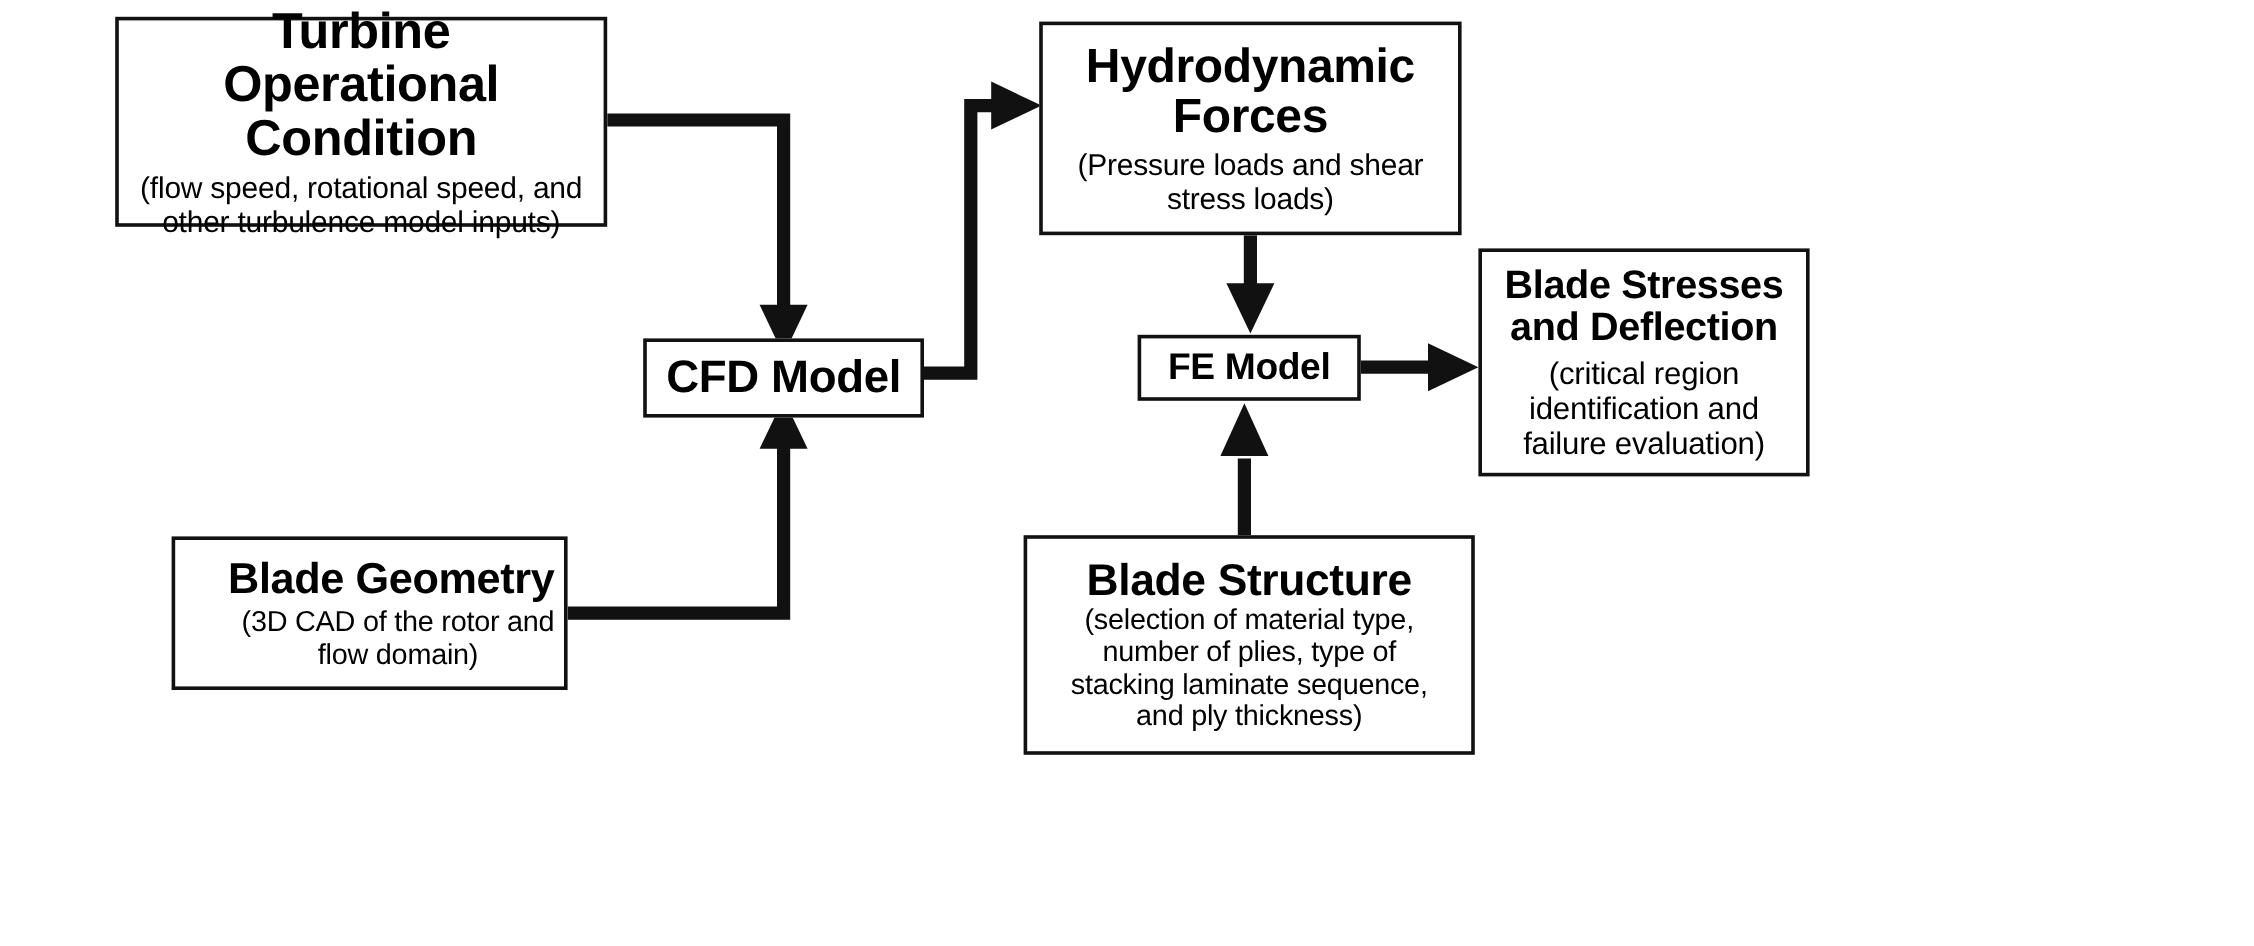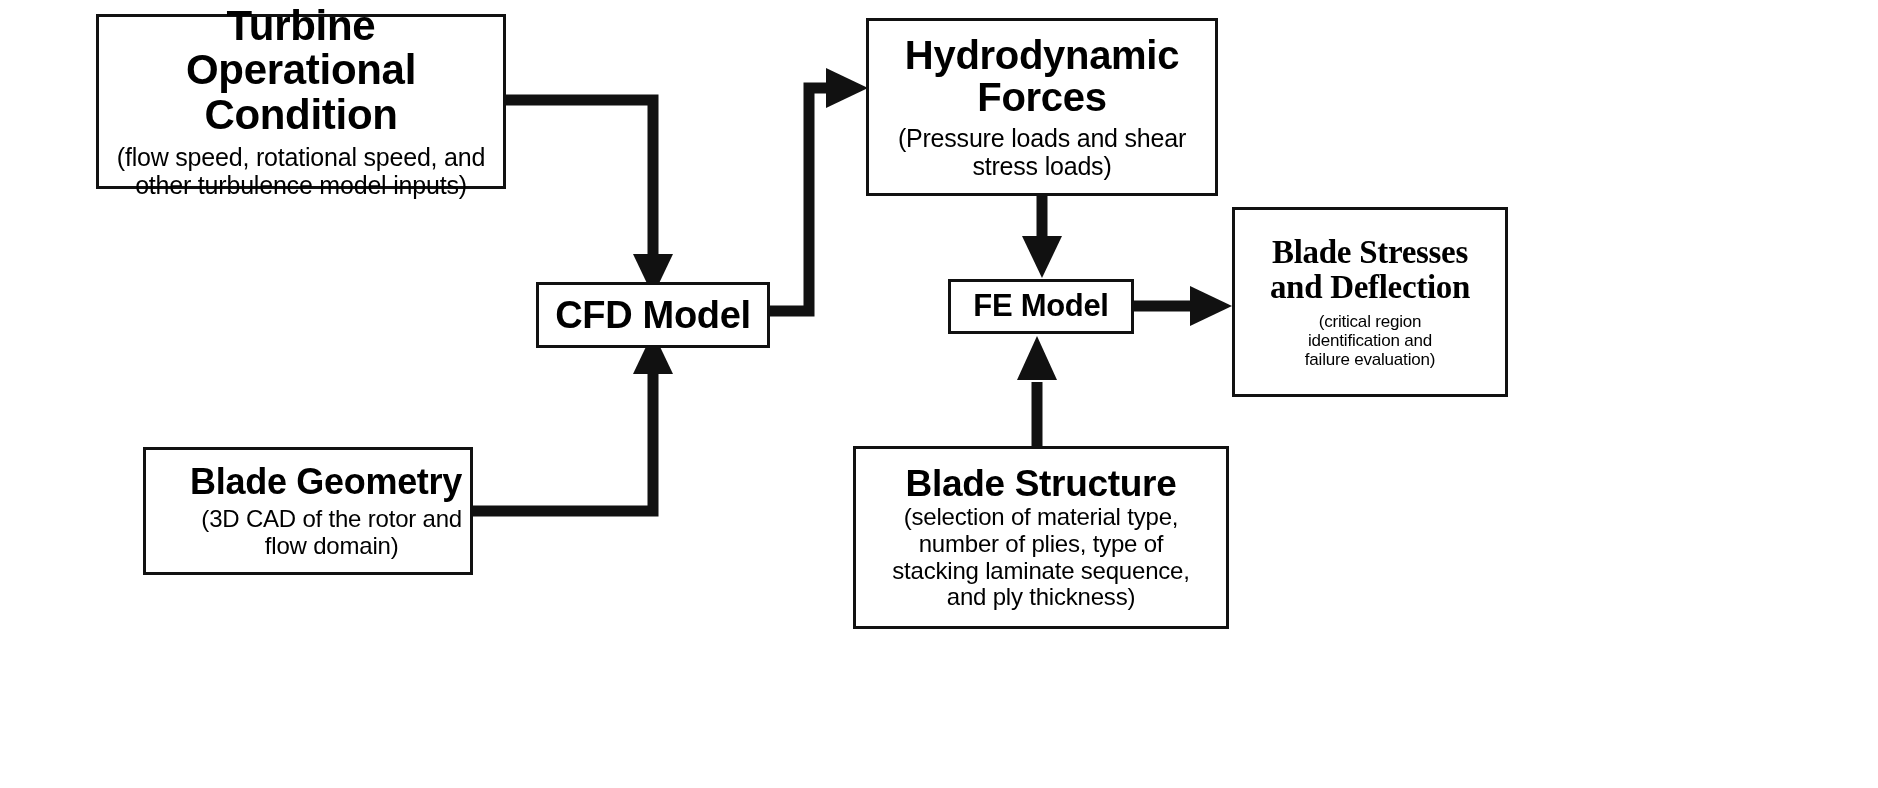--- a/index.html
+++ b/index.html
@@ -62,22 +62,22 @@
   #node-cfd-model .title { font-size: 38px; }
 
   #node-fe-model {
     left: 948px; top: 279px; width: 186px; height: 55px;
   }
   #node-fe-model .title { font-size: 31px; }
 
   #node-blade-stresses-and-deflection {
     left: 1232px; top: 207px; width: 276px; height: 190px;
   }
-  #node-blade-stresses-and-deflection .title { font-size: 33px; font-family: Liberation Serif, serif; }
-  #node-blade-stresses-and-deflection .sub { font-size: 17px; margin-top: 7px; }
+  #node-blade-stresses-and-deflection .title { font-size: 33px; }
+  #node-blade-stresses-and-deflection .sub { font-size: 26px; margin-top: 7px; }
 
   #node-blade-geometry {
     left: 143px; top: 447px; width: 330px; height: 128px; align-items: flex-end;
   }
   #node-blade-geometry .title { font-size: 36px; }
   #node-blade-geometry .sub { font-size: 24px; margin-top: 5px; }
 
   #node-blade-structure {
     left: 853px; top: 446px; width: 376px; height: 183px;
   }

